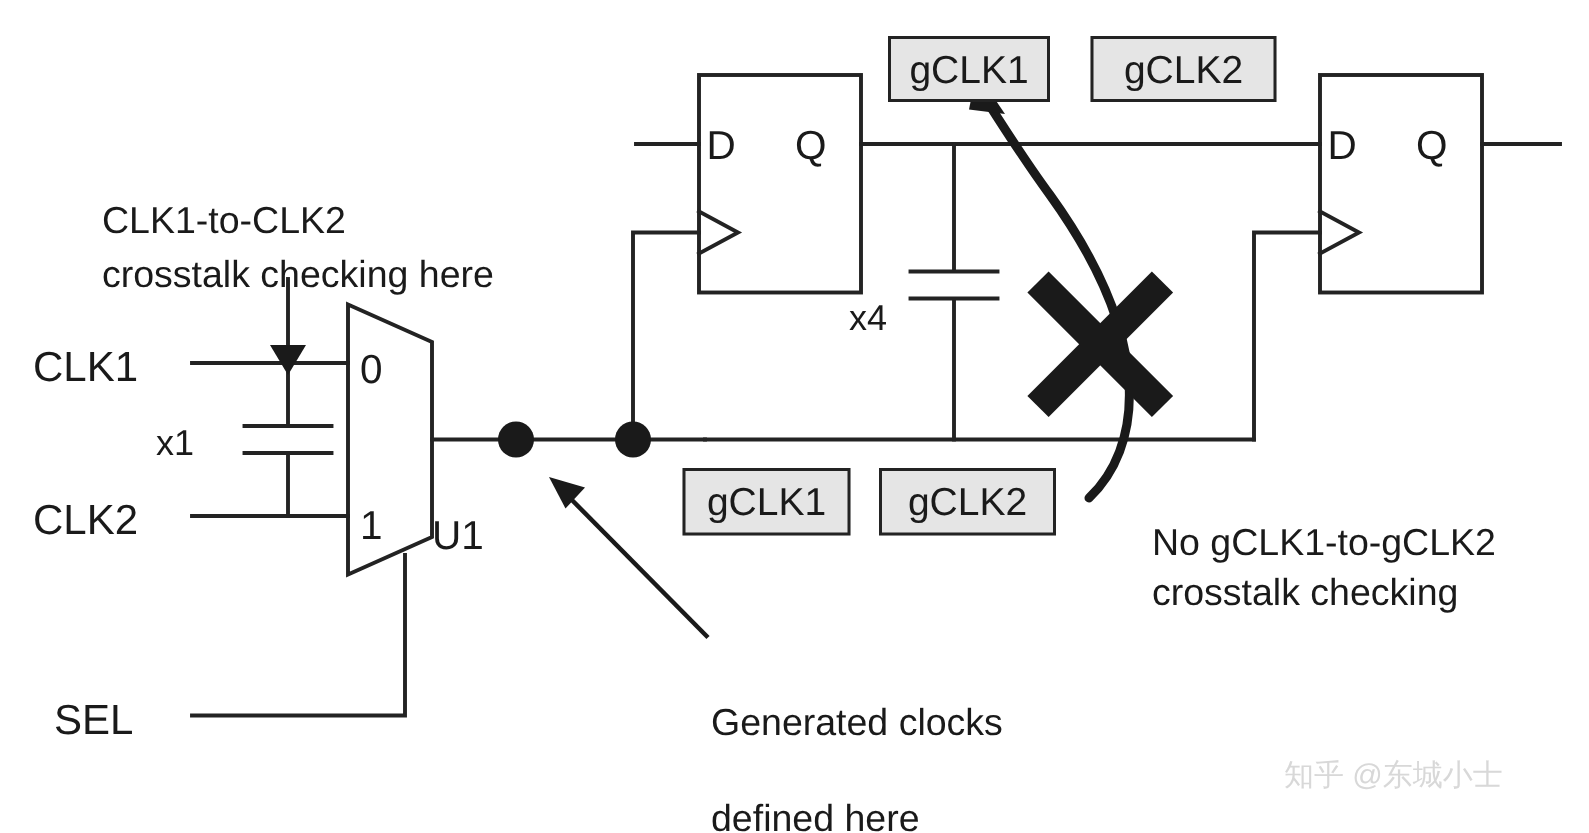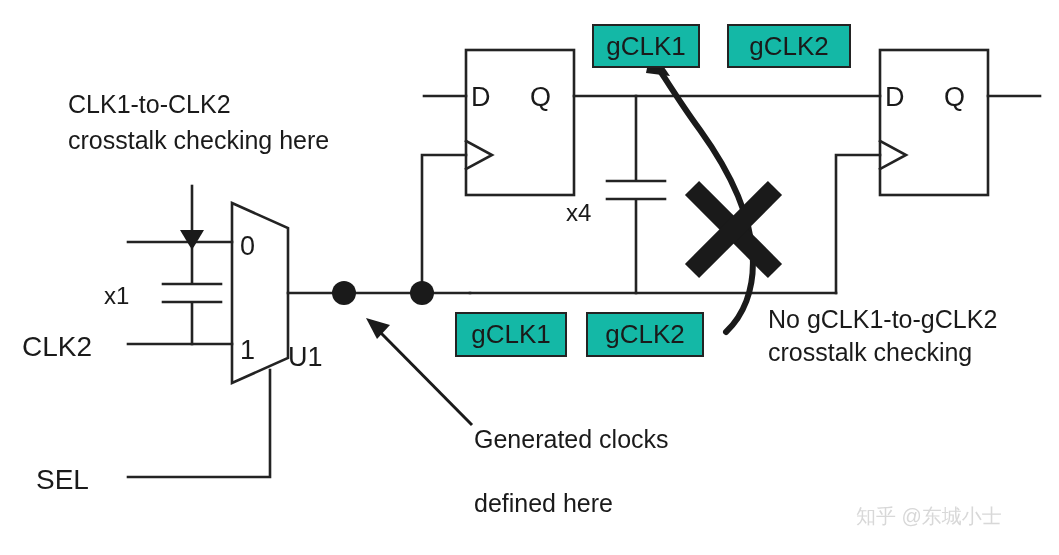--- a/index.html
+++ b/index.html
@@ -23,25 +23,25 @@
   .lbl {
     position: absolute;
     color: #1a1a1a;
     font-family: "Liberation Sans", sans-serif;
     white-space: pre;
     line-height: 1.30;
   }
   .lbl-port   { font-size: 28px; }
   .lbl-pin    { font-size: 27px; }
   .lbl-small  { font-size: 24px; }
-  .lbl-note   { font-size: 25px; }
+  .lbl-note   { font-size: 25px; margin-top: 43px; }
   .boxlabel {
     position: absolute;
     border: 2px solid #232323;
-    background: #14b8a6;
+    background: #e5e5e5;
     display: flex;
     align-items: center;
     justify-content: center;
     color: #1a1a1a;
     font-family: "Liberation Sans", sans-serif;
     font-size: 26px;
     box-sizing: border-box;
   }
   .watermark {
     position: absolute;
@@ -119,20 +119,21 @@
       <path d="M 726 332 C 760 300, 772 230, 700 130 C 683 107, 670 86, 657 66" stroke="#1a1a1a" stroke-width="6" fill="none" stroke-linecap="round"></path>
       <path d="M 651 48 L 670 76 L 646 73 Z" fill="#1a1a1a"></path>
     </g>
 
     <g stroke="#1a1a1a" stroke-width="20" stroke-linecap="butt">
       <path d="M 692 188 L 775 271"></path>
       <path d="M 775 188 L 692 271"></path>
     </g>
   </svg>
 
+  <div class="lbl lbl-port" style="left:22px; top:227px;">CLK1</div>
 
   <div class="lbl lbl-port" style="left:22px; top:329px;">CLK2</div>
 
   <div class="lbl lbl-port" style="left:36px; top:462px;">SEL</div>
 
   <div class="lbl lbl-small" style="left:104px; top:280px;">x1</div>
 
   <div class="lbl lbl-pin" style="left:240px; top:229px;">0</div>
 
   <div class="lbl lbl-pin" style="left:240px; top:333px;">1</div>

